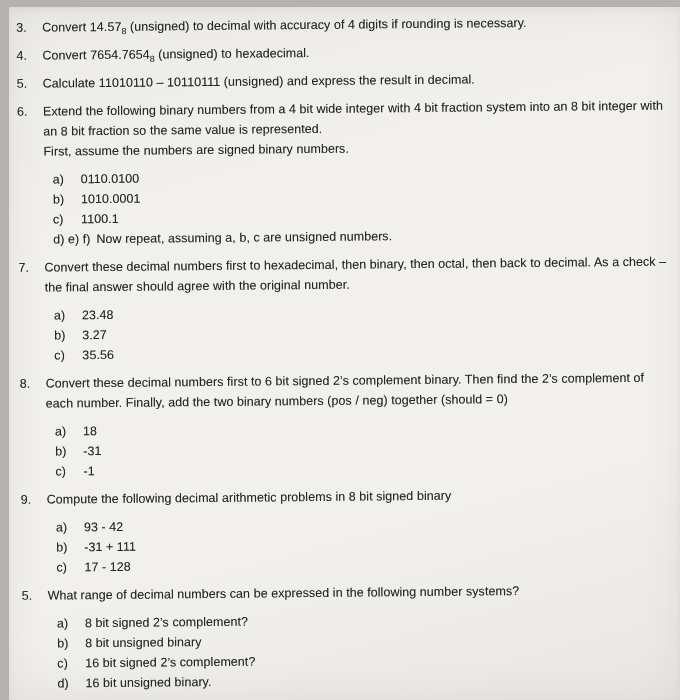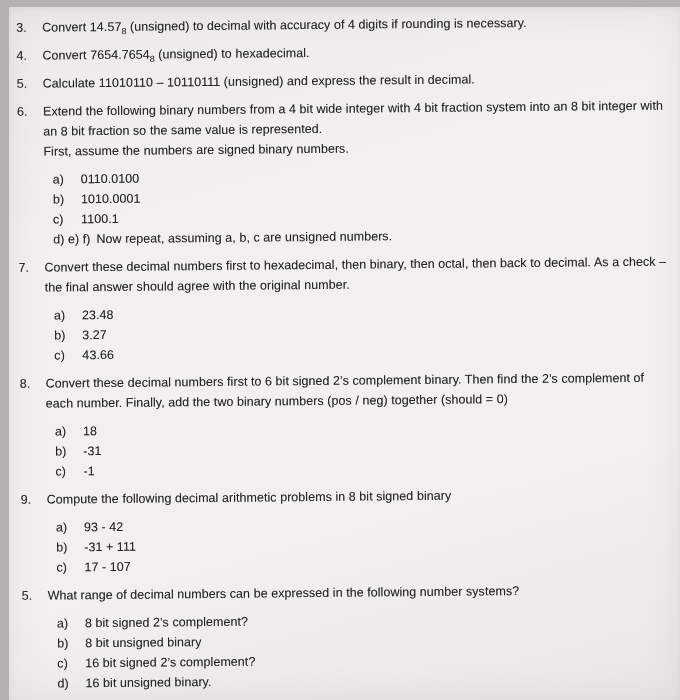--- a/index.html
+++ b/index.html
@@ -143,21 +143,21 @@
     <span class="sub-text">23.48</span>
   </div>
 
   <div class="subitem">
     <span class="sub-label">b)</span>
     <span class="sub-text">3.27</span>
   </div>
 
   <div class="subitem">
     <span class="sub-label">c)</span>
-    <span class="sub-text">43.66</span>
+    <span class="sub-text">35.56</span>
   </div>
 </div>
         </div>
   </div>
 
   <div class="question">
     <span class="q-num">8.</span>
     <div class="q-body">
       <div class="q-text">
             <div class="q-line"><span>Convert these decimal numbers first to 6 bit signed 2’s complement binary.  Then find the 2’s complement of each number.  Finally, add the two binary numbers (pos / neg) together (should = 0)</span></div>
@@ -193,21 +193,21 @@
     <span class="sub-text">93 - 42</span>
   </div>
 
   <div class="subitem">
     <span class="sub-label">b)</span>
     <span class="sub-text">-31 + 111</span>
   </div>
 
   <div class="subitem">
     <span class="sub-label">c)</span>
-    <span class="sub-text">17 - 107</span>
+    <span class="sub-text">17 - 128</span>
   </div>
 </div>
         </div>
   </div>
 
   <div class="question">
     <span class="q-num">5.</span>
     <div class="q-body">
       <div class="q-text">
             <div class="q-line"><span>What range of decimal numbers can be expressed in the following number systems?</span></div>

